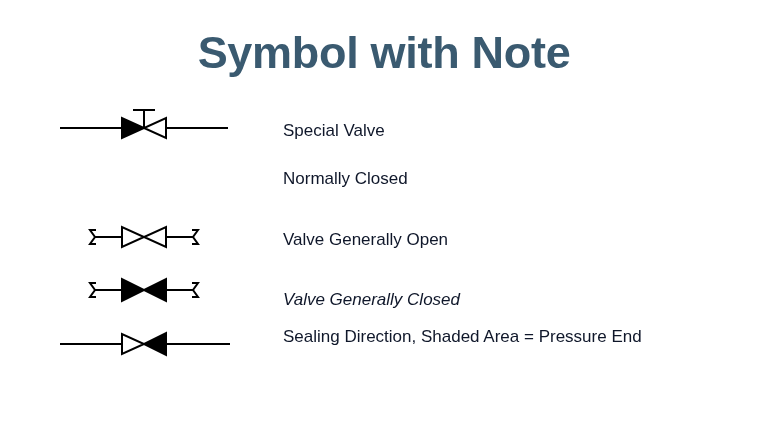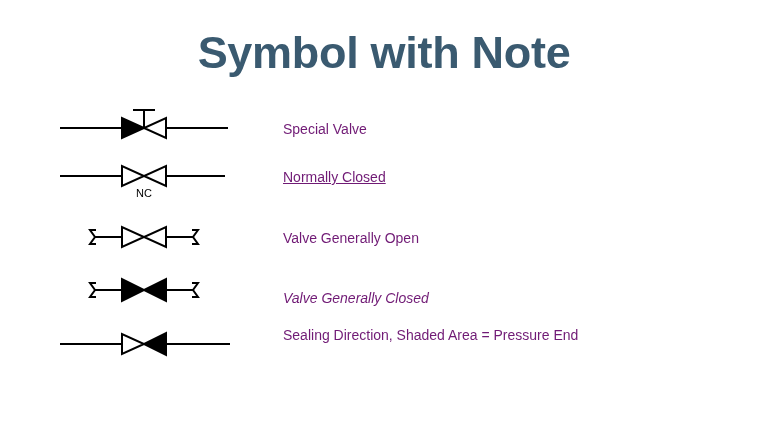--- a/index.html
+++ b/index.html
@@ -44,22 +44,22 @@
     left: 40px;
     top: 0;
     width: 215px;
     height: 52px;
   }
   .symbol-cell svg {
     display: block;
   }
   .note {
     position: absolute;
-    font-size: 14px;
-    color: #701a75;
+    font-size: 17px;
+    color: #0f172a;
     white-space: nowrap;
     line-height: 1.2;
   }
   .note-pos {
     left: 283px;
   }
 </style>
 </head>
 <body>
 
@@ -78,29 +78,21 @@
 
         <polygon points="82,16 82,36 104,26" fill="#000000" stroke="#000000" stroke-width="2" stroke-linejoin="miter"></polygon>
 
         <polygon points="126,16 126,36 104,26" fill="#ffffff" stroke="#000000" stroke-width="2" stroke-linejoin="miter"></polygon>
       </svg>
     </div>
     <div class="note note-pos" style="top:19px;">Special Valve</div>
   </div>
 
   <div class="row" style="top:150px;">
-    <div class="symbol-cell">
-      <svg width="215" height="52" viewBox="0 0 215 52" xmlns="http://www.w3.org/2000/svg">
-        <line x1="20" y1="26" x2="185" y2="26" stroke="#000000" stroke-width="2"></line>
-        <polygon points="82,16 82,36 104,26" fill="#ffffff" stroke="#000000" stroke-width="2" stroke-linejoin="miter"></polygon>
-        <polygon points="126,16 126,36 104,26" fill="#ffffff" stroke="#000000" stroke-width="2" stroke-linejoin="miter"></polygon>
-        <text x="104" y="47" font-family="Liberation Sans, sans-serif" font-size="11" fill="#000000" text-anchor="middle">NC</text>
-      </svg>
-    </div>
-    <div class="note note-pos" style="top:19px;text-decoration:underline;">Normally Closed</div>
+    <div class="note note-pos" style="top:19px;">Normally Closed</div>
   </div>
 
   <div class="row" style="top:211px;text-align:center;">
     <div class="symbol-cell">
       <svg width="215" height="52" viewBox="0 0 215 52" xmlns="http://www.w3.org/2000/svg">
         <line x1="54" y1="26" x2="154" y2="26" stroke="#000000" stroke-width="2"></line>
 
         <path d="M 56,19 L 50,19 L 55,26 L 50,33 L 56,33" fill="none" stroke="#000000" stroke-width="2" stroke-linejoin="miter"></path>
 
         <path d="M 152,19 L 158,19 L 153,26 L 158,33 L 152,33" fill="none" stroke="#000000" stroke-width="2" stroke-linejoin="miter"></path>

